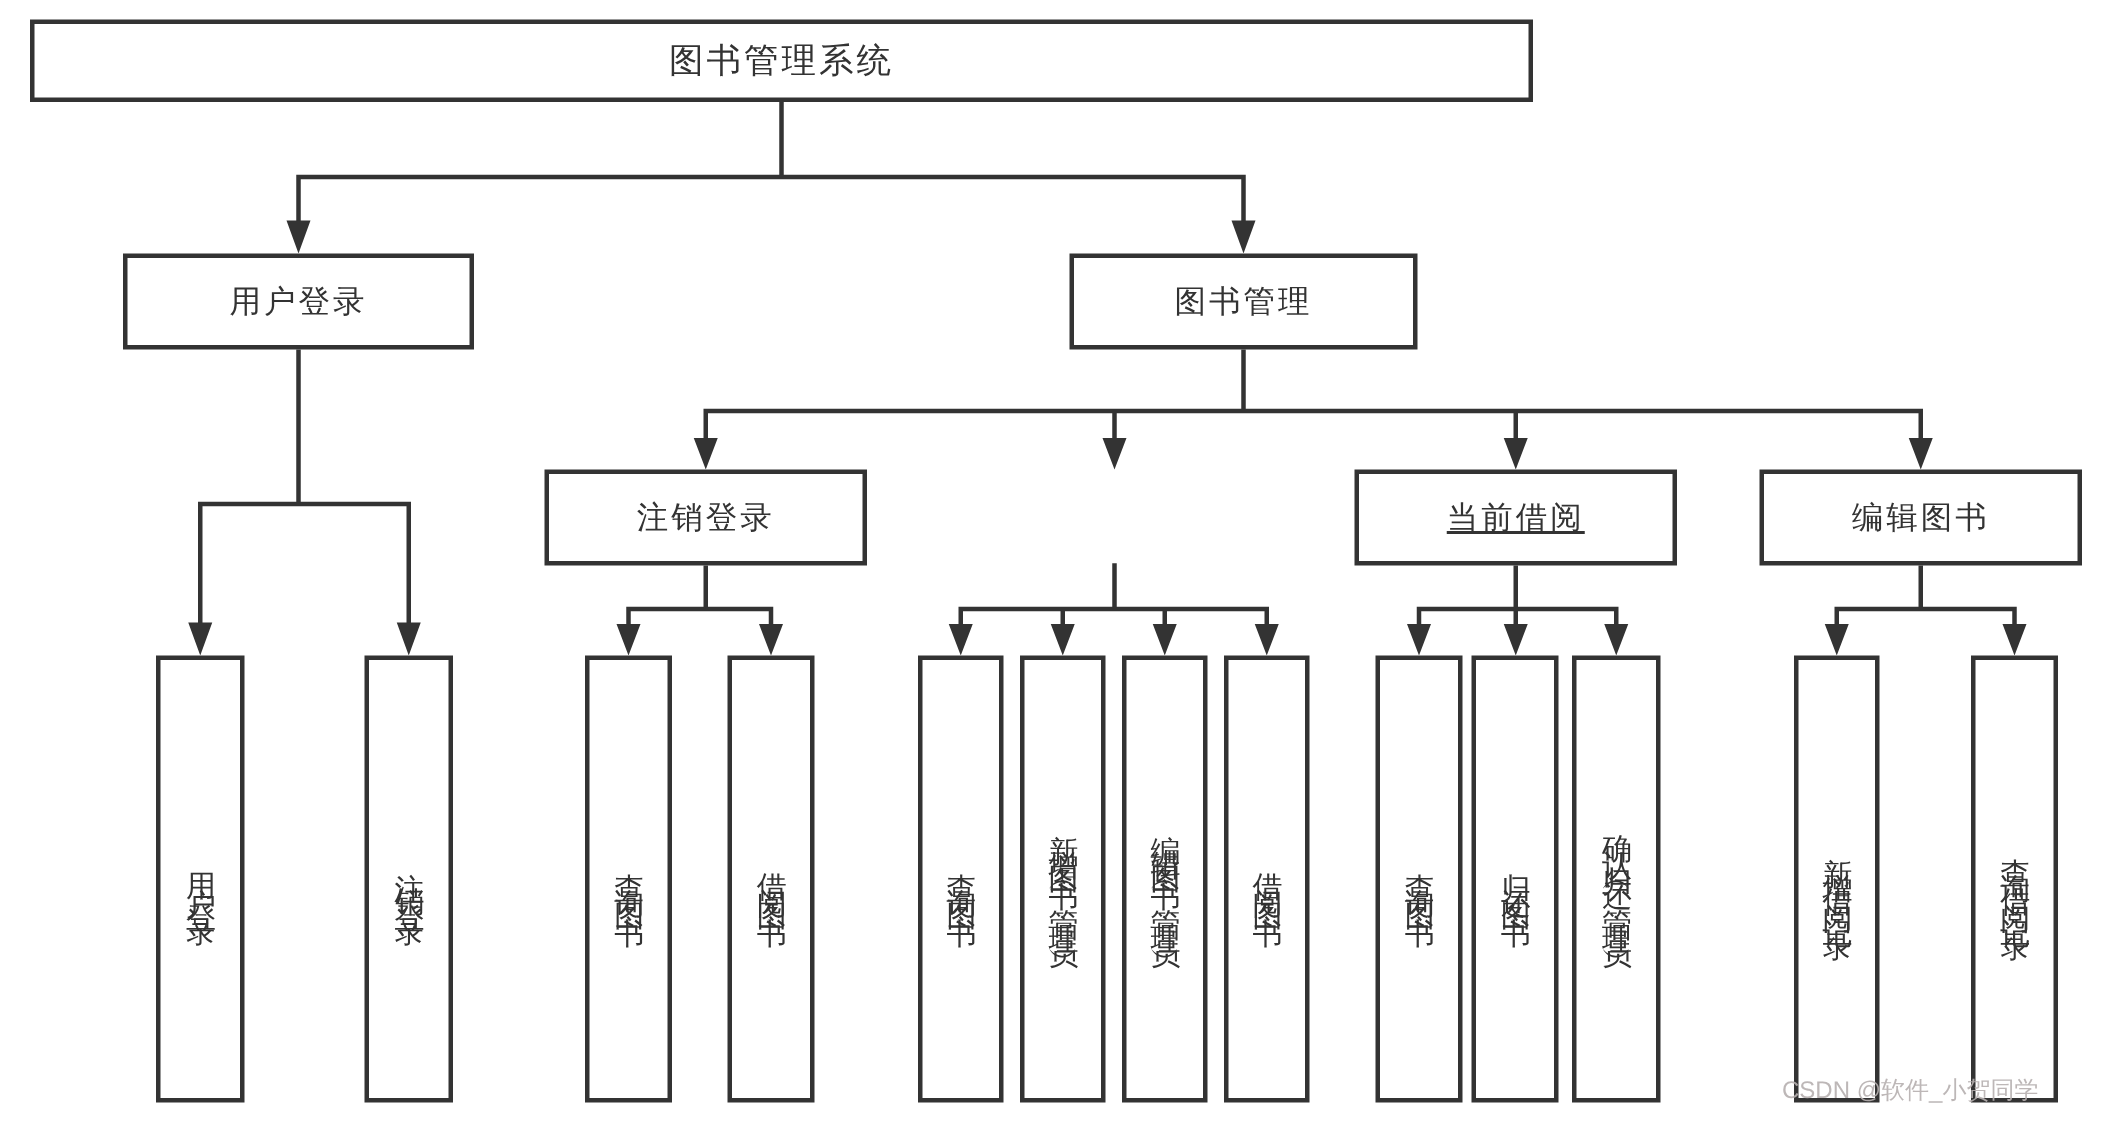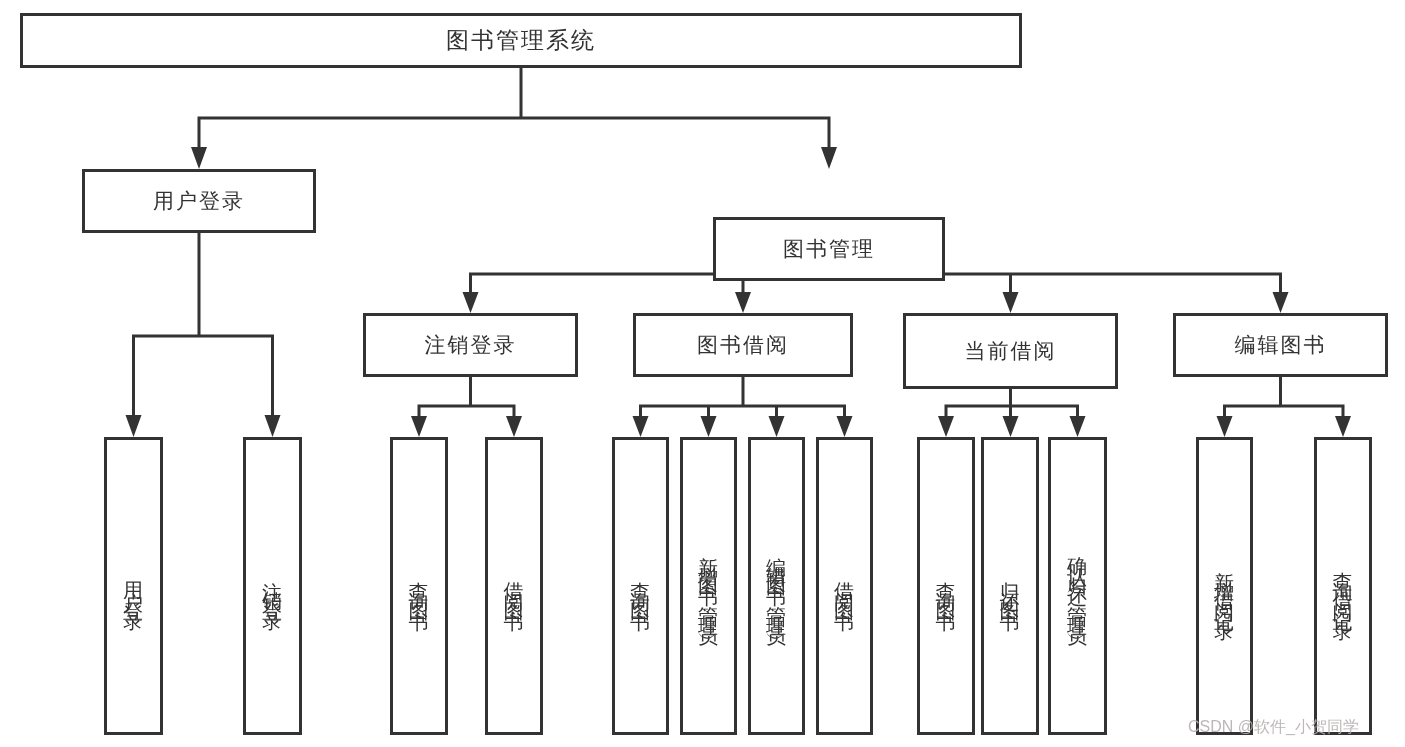--- a/index.html
+++ b/index.html
@@ -42,24 +42,24 @@
   .node.v {
     writing-mode: vertical-rl;
     text-orientation: mixed;
     font-size: 20px;
     letter-spacing: 10px;
     line-height: 1;
   }
   
   #n-root        { left: 20px;   top: 13px;  width: 1002px; height: 55px; }
   #n-login       { left: 82px;   top: 169px; width: 234px;  height: 64px; }
-  #n-mgmt        { left: 713px;  top: 169px; width: 232px;  height: 64px; margin-top: 48px; }
+  #n-mgmt        { left: 713px;  top: 169px; width: 232px;  height: 64px; }
   #n-g0          { left: 363px;  top: 313px; width: 215px;  height: 64px; }
   #n-g1          { left: 633px;  top: 313px; width: 220px;  height: 64px; }
-  #n-g2          { left: 903px;  top: 313px; width: 215px;  height: 76px; }
+  #n-g2          { left: 903px;  top: 313px; width: 215px;  height: 64px; text-decoration: underline; }
   #n-g3          { left: 1173px; top: 313px; width: 215px;  height: 64px; }
   .leaf          { top: 437px; height: 298px; }
   #l-login       { left: 104px;  width: 59px; }
   #l-logout      { left: 243px;  width: 59px; }
   #l-g0c0        { left: 390px;  width: 58px; }
   #l-g0c1        { left: 485px;  width: 58px; }
   #l-g1c0        { left: 612px;  width: 57px; }
   #l-g1c1        { left: 680px;  width: 57px; }
   #l-g1c2        { left: 748px;  width: 57px; }
   #l-g1c3        { left: 816px;  width: 57px; }
@@ -121,21 +121,20 @@
       <path class="head" d="M1216.5,416 H1232.5 L1224.5,437 Z M1335,416 H1351 L1343,437 Z"></path>
     </g>
   </svg>
 
   <div class="node h root" id="n-root">图书管理系统</div>
 
   <div class="node h" id="n-login">用户登录</div>
   <div class="node h" id="n-mgmt">图书管理</div>
 
   <div class="node h" id="n-g0">注销登录</div>
-  <div class="node h" id="n-g1">图书借阅</div>
   <div class="node h" id="n-g2">当前借阅</div>
   <div class="node h" id="n-g3">编辑图书</div>
 
   <div class="node v leaf" id="l-login">用户登录</div>
   <div class="node v leaf" id="l-logout">注销登录</div>
 
   <div class="node v leaf" id="l-g0c0">查询图书</div>
   <div class="node v leaf" id="l-g0c1">借阅图书</div>
 
   <div class="node v leaf" id="l-g1c0">查询图书</div>

